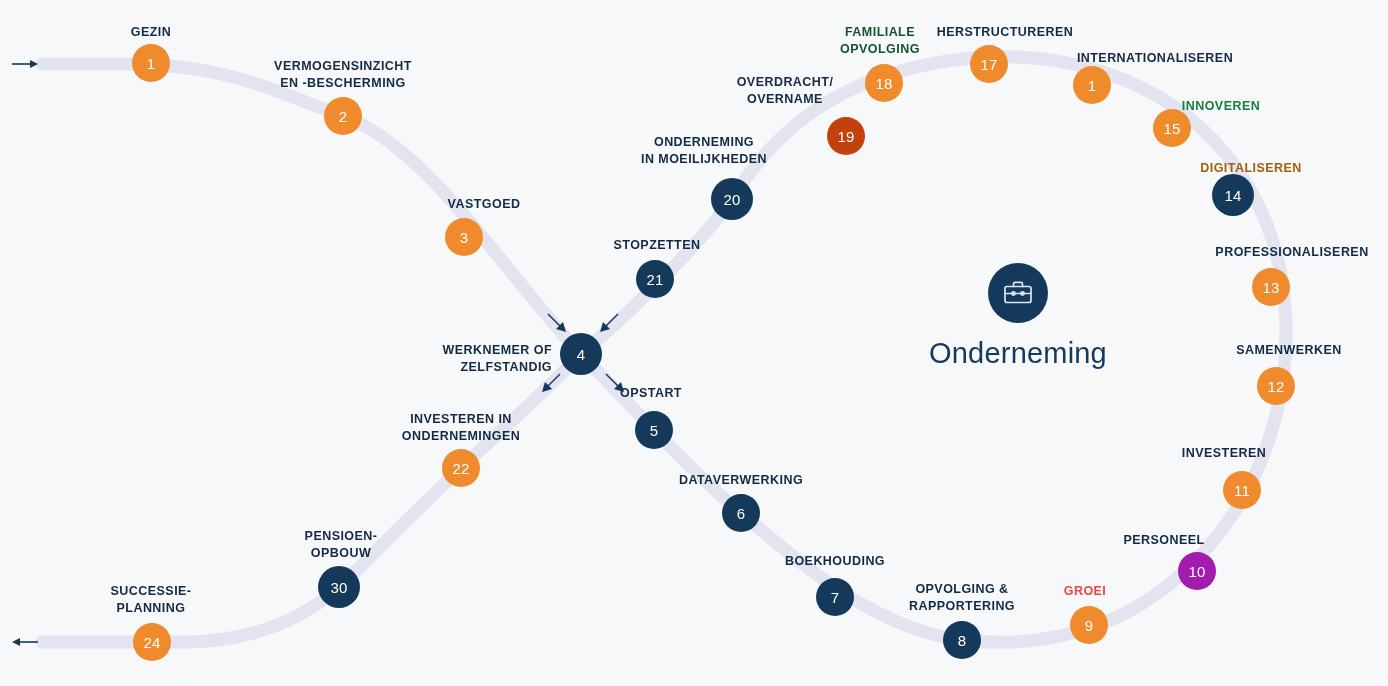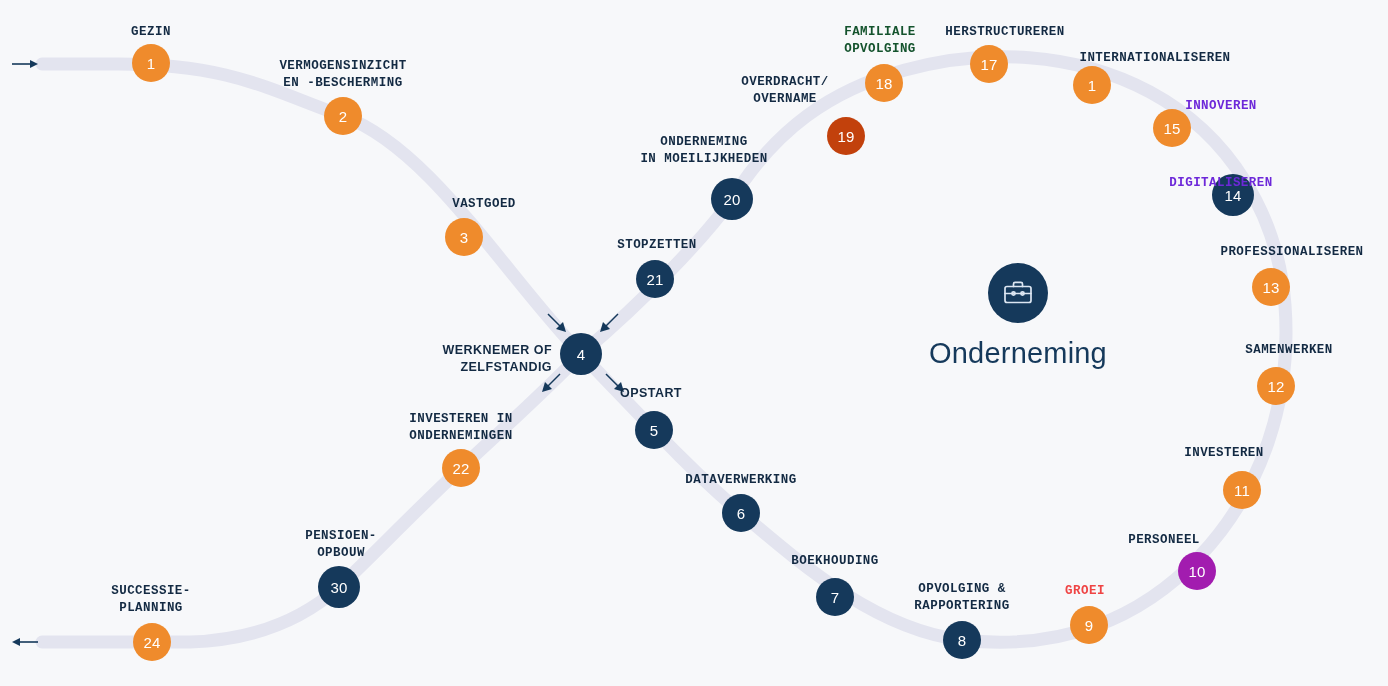--- a/index.html
+++ b/index.html
@@ -37,21 +37,21 @@
     position:absolute;
     color:#132a43;
     font-size:12.5px;
     font-weight:700;
     letter-spacing:.45px;
     line-height:1.36;
     text-transform:uppercase;
     white-space:pre;
     z-index:6;
   }
-  .label.c{transform:translateX(-50%);text-align:center;font-family:Liberation Mono, monospace;}
+  .label.c{transform:translateX(-50%);text-align:center;}
   .label.r{transform:translateX(-100%);text-align:right;}
   .label.l{text-align:left;}
 
   
   .hub{position:absolute;z-index:7;text-align:center;}
   .hub .circle{
     width:60px;height:60px;border-radius:50%;
     display:flex;align-items:center;justify-content:center;
     margin:0 auto;
   }
@@ -196,25 +196,25 @@
         <span class="num">12</span>
       </div>
       <div class="label c" style="left: 1289px; top: 342px; color: rgb(19, 42, 67);">SAMENWERKEN</div>
       <div class="node orange" style="left: 1252px; top: 268px; width: 38px; height: 38px; background: rgb(239, 139, 44);">
         <span class="num">13</span>
       </div>
       <div class="label c" style="left: 1292px; top: 244px; color: rgb(19, 42, 67);">PROFESSIONALISEREN</div>
       <div class="node navy" style="left: 1212px; top: 174px; width: 42px; height: 42px; background: rgb(21, 57, 91);">
         <span class="num">14</span>
       </div>
-      <div class="label c" style="left: 1221px; top: 160px; color: #6d28d9; margin-top: 15px;">DIGITALISEREN</div>
+      <div class="label c" style="left: 1251px; top: 160px; color: #a16207;">DIGITALISEREN</div>
       <div class="node orange" style="left: 1153px; top: 109px; width: 38px; height: 38px; background: rgb(239, 139, 44);">
         <span class="num">15</span>
       </div>
-      <div class="label c" style="left: 1221px; top: 98px; color: #6d28d9;">INNOVEREN</div>
+      <div class="label c" style="left: 1221px; top: 98px; color: #15803d;">INNOVEREN</div>
       <div class="node orange" style="left: 1073px; top: 66px; width: 38px; height: 38px; background: rgb(239, 139, 44);">
         <span class="num">1</span>
       </div>
       <div class="label c" style="left: 1155px; top: 50px; color: rgb(19, 42, 67);">INTERNATIONALISEREN</div>
       <div class="node orange" style="left: 970px; top: 45px; width: 38px; height: 38px; background: rgb(239, 139, 44);">
         <span class="num">17</span>
       </div>
       <div class="label c" style="left: 1005px; top: 24px; color: rgb(19, 42, 67);">HERSTRUCTUREREN</div>
       <div class="node orange" style="left: 865px; top: 64px; width: 38px; height: 38px; background: rgb(239, 139, 44);">
         <span class="num">18</span>

